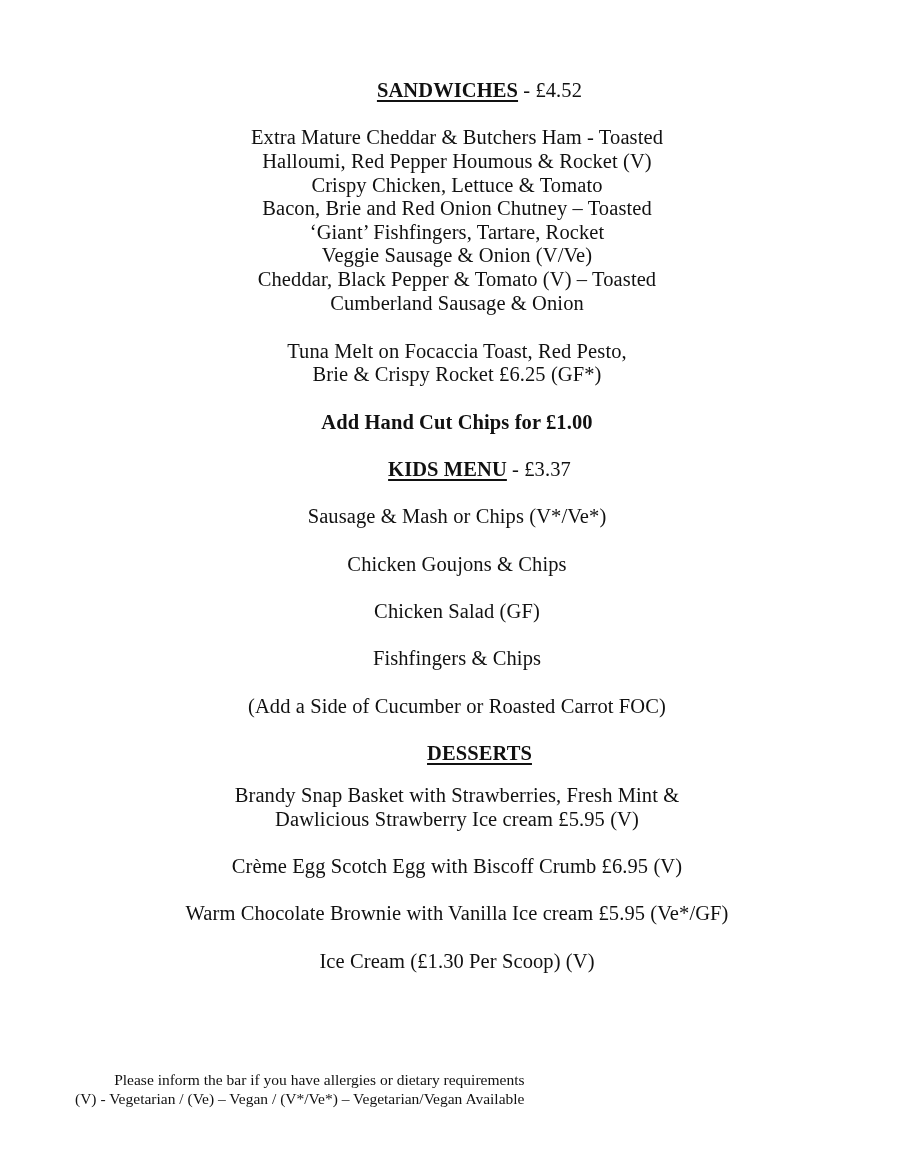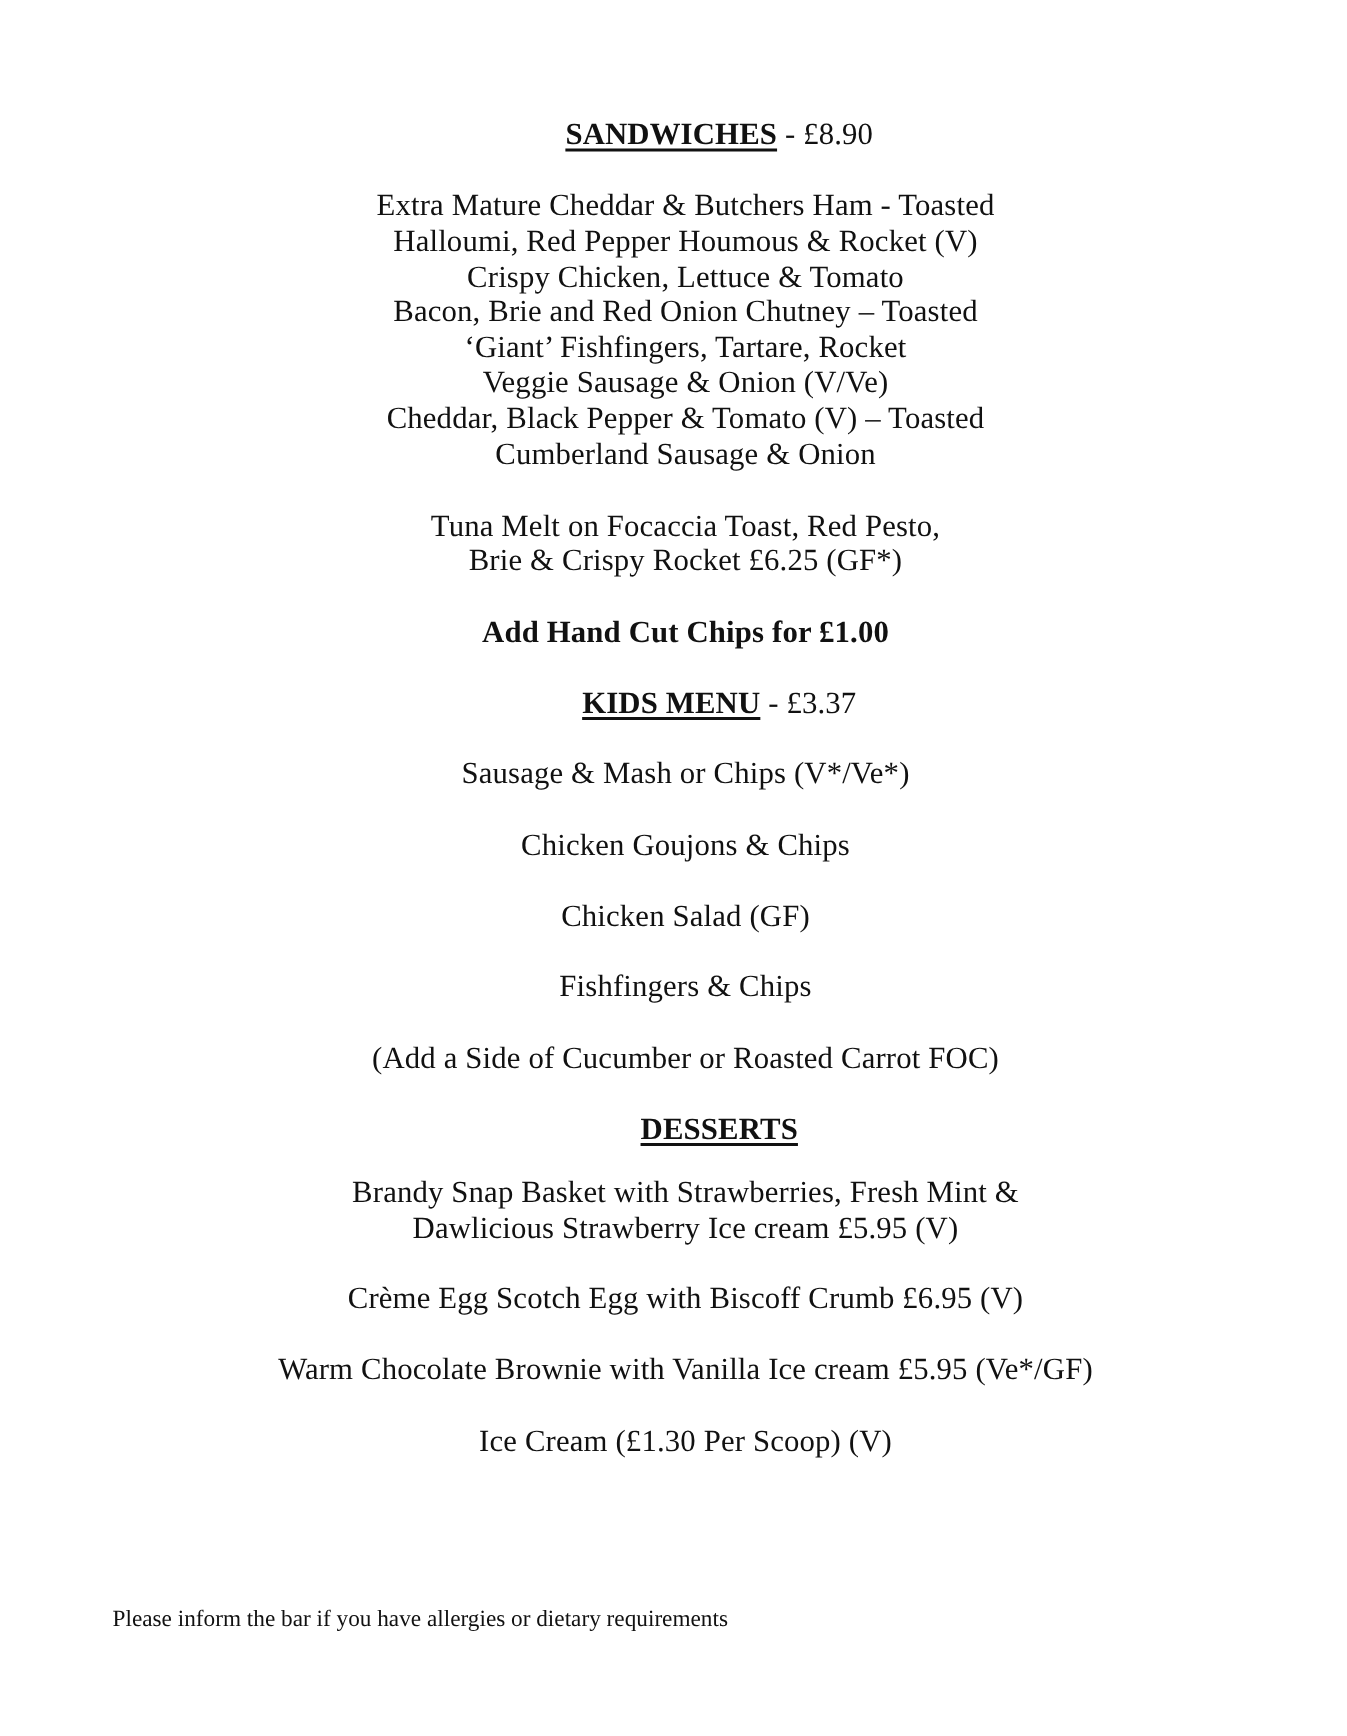--- a/index.html
+++ b/index.html
@@ -54,21 +54,21 @@
     .footer div {
       height: 19px;
     }
   </style>
 </head>
 <body>
 
 <div class="page">
 
   <div class="line" style="top:78px;">
-    <span class="heading-title">SANDWICHES</span><span> - £8.90</span>
+    <span class="heading-title">SANDWICHES</span><span> - £4.52</span>
   </div>
 
   <div class="line" style="top:125px;">Extra Mature Cheddar &amp; Butchers Ham - Toasted</div>
   <div class="line" style="top:149px;">Halloumi, Red Pepper Houmous &amp; Rocket (V)</div>
   <div class="line" style="top:173px;">Crispy Chicken, Lettuce &amp; Tomato</div>
   <div class="line" style="top:196px;">Bacon, Brie and Red Onion Chutney – Toasted</div>
   <div class="line" style="top:220px;">‘Giant’ Fishfingers, Tartare, Rocket</div>
   <div class="line" style="top:243px;">Veggie Sausage &amp; Onion (V/Ve)</div>
   <div class="line" style="top:267px;">Cheddar, Black Pepper &amp; Tomato (V) – Toasted</div>
   <div class="line" style="top:291px;">Cumberland Sausage &amp; Onion</div>
@@ -93,15 +93,16 @@
   </div>
 
   <div class="line" style="top:783px;">Brandy Snap Basket with Strawberries, Fresh Mint &amp;</div>
   <div class="line" style="top:807px;">Dawlicious Strawberry Ice cream £5.95 (V)</div>
   <div class="line" style="top:854px;">Crème Egg Scotch Egg with Biscoff Crumb £6.95 (V)</div>
   <div class="line" style="top:901px;">Warm Chocolate Brownie with Vanilla Ice cream £5.95 (Ve*/GF)</div>
   <div class="line" style="top:949px;">Ice Cream (£1.30 Per Scoop) (V)</div>
 
   <div class="footer">
     <div>Please inform the bar if you have allergies or dietary requirements</div>
+    <div>(V) - Vegetarian / (Ve) – Vegan / (V*/Ve*) – Vegetarian/Vegan Available</div>
   </div>
 
 </div>
 
 </body></html>

